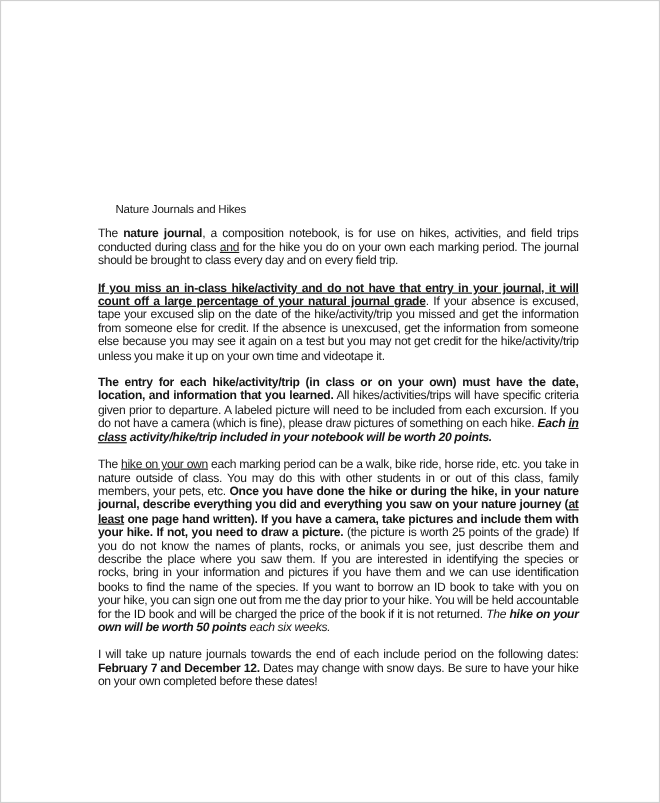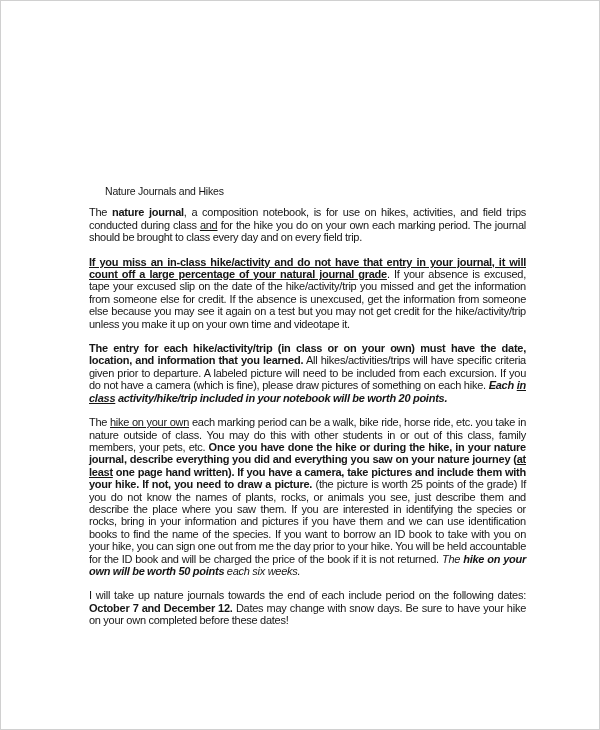--- a/index.html
+++ b/index.html
@@ -52,15 +52,15 @@
     <h1 class="doc-title">Nature Journals and Hikes</h1>
 
     <div class="para"><span>The </span><span class="b">nature journal</span><span>, a composition notebook, is for use on hikes, activities, and field trips conducted during class </span><span class="u">and</span><span> for the hike you do on your own each marking period.  The journal should be brought to class every day and on every field trip.</span></div>
 
     <div class="para"><span class="b u">If you miss an in-class hike/activity and do not have that entry in your journal, it will count off a large percentage of your natural journal grade</span><span>.  If your absence is excused, tape your excused slip on the date of the hike/activity/trip you missed and get the information from someone else for credit.  If the absence is unexcused, get the information from someone else because you may see it again on a test but you may not get credit for the hike/activity/trip unless you make it up on your own time and videotape it.</span></div>
 
     <div class="para"><span class="b">The entry for each hike/activity/trip (in class or on your own) must have the date, location, and information that you learned.</span><span>  All hikes/activities/trips will have specific criteria given prior to departure.  A labeled picture will need to be included from each excursion.  If you do not have a camera (which is fine), please draw pictures of something on each hike.  </span><span class="b i">Each </span><span class="b i u">in class</span><span class="b i"> activity/hike/trip included in your notebook will be worth 20 points.</span></div>
 
     <div class="para"><span>The </span><span class="u">hike on your own</span><span> each marking period can be a walk, bike ride, horse ride, etc. you take in nature outside of class.  You may do this with other students in or out of this class, family members, your pets, etc.  </span><span class="b">Once you have done the hike or during the hike, in your nature journal, describe everything you did and everything you saw on your nature journey (</span><span class="b u">at least</span><span class="b"> one page hand written).  If you have a camera, take pictures and include them with your hike.  If not, you need to draw a picture.</span><span>  (the picture is worth 25 points of the grade)  If you do not know the names of plants, rocks, or animals you see, just describe them and describe the place where you saw them.  If you are interested in identifying the species or rocks, bring in your information and pictures if you have them and we can use identification books to find the name of the species.  If you want to borrow an ID book to take with you on your hike, you can sign one out from me the day prior to your hike.   You will be held accountable for the ID book and will be charged the price of the book if it is not returned.  </span><span class="i">The </span><span class="b i">hike on your own will be worth 50 points</span><span class="i"> each six weeks.</span></div>
 
-    <div class="para"><span>I will take up nature journals towards the end of each include period on the following dates:  </span><span class="b">October 7 and December 12.</span><span>  Dates may change with snow days.   Be sure to have your hike on your own completed before these dates!</span></div>
+    <div class="para"><span>I will take up nature journals towards the end of each include period on the following dates:  </span><span class="b">February 7 and December 12.</span><span>  Dates may change with snow days.   Be sure to have your hike on your own completed before these dates!</span></div>
   </div>
 </div>
 
 </body></html>

